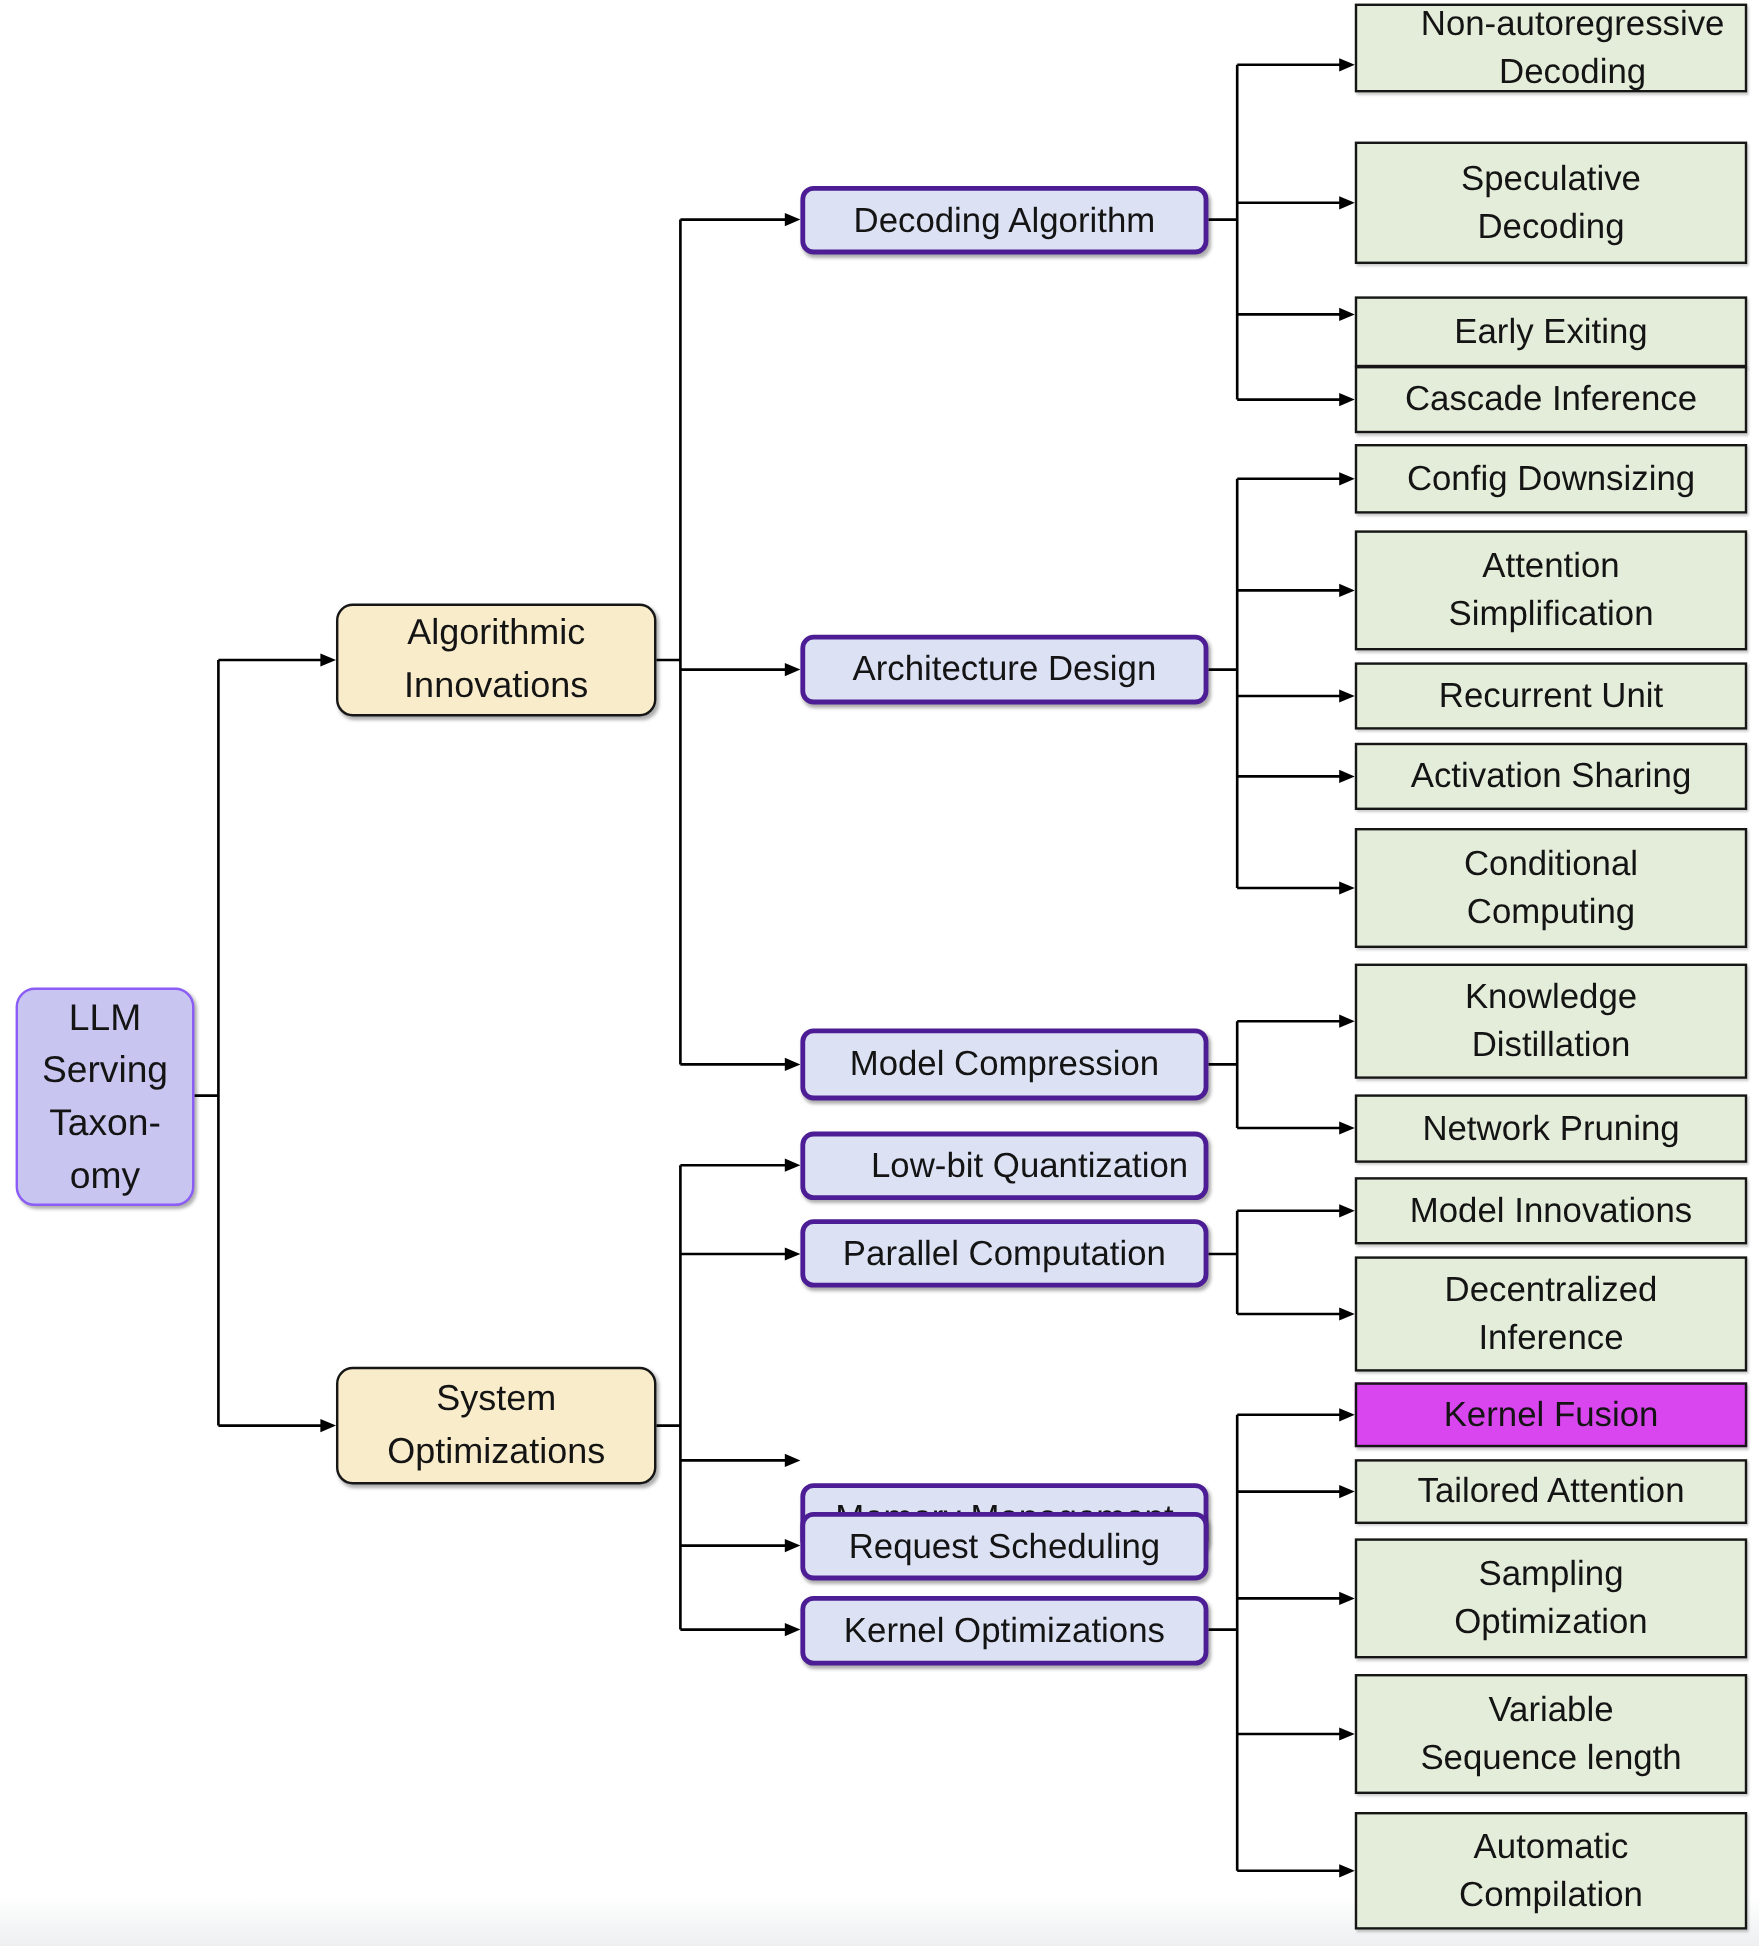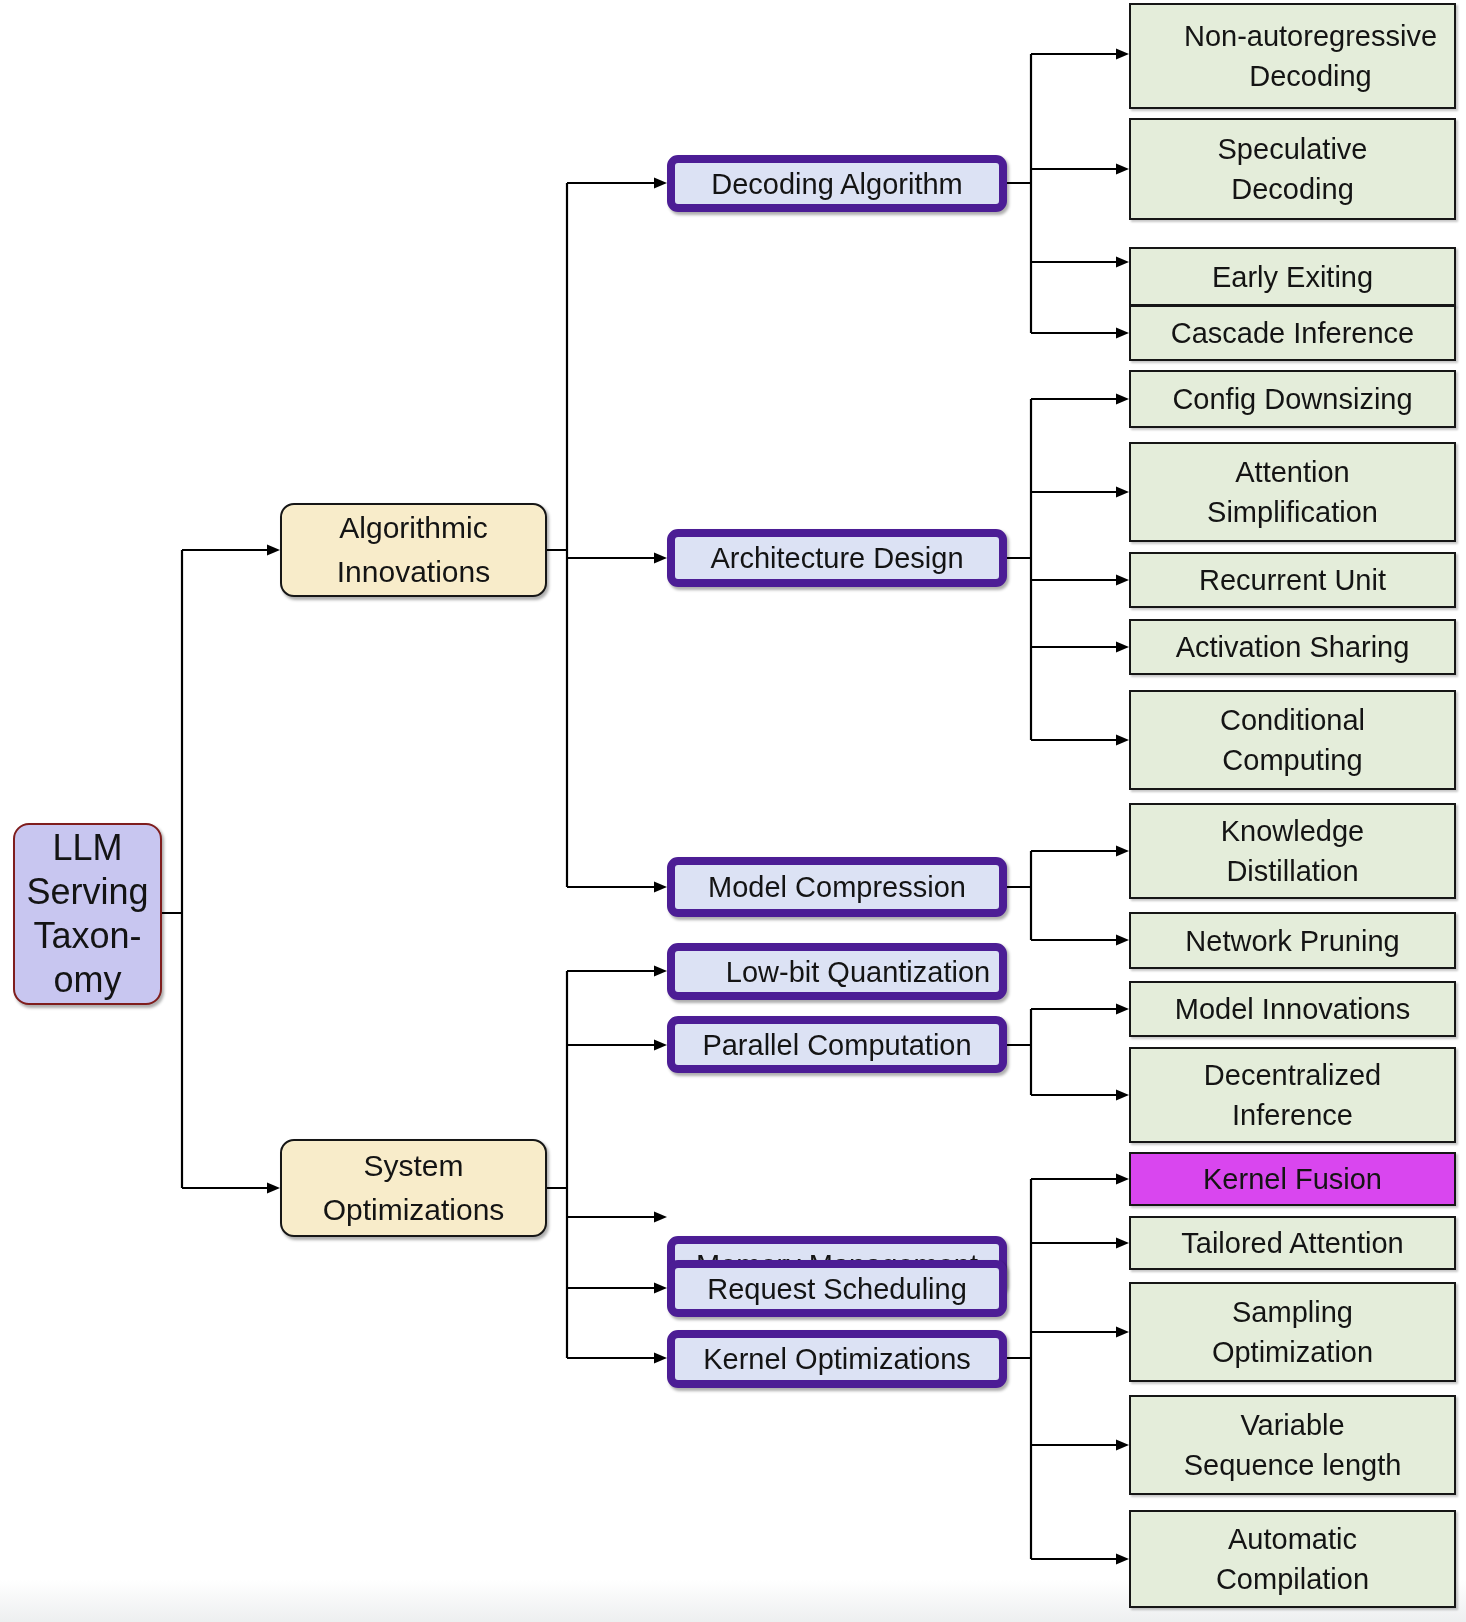--- a/index.html
+++ b/index.html
@@ -15,31 +15,31 @@
   .node{
     position:absolute;
     z-index:2;
     display:flex;align-items:center;justify-content:center;
     text-align:center;
     white-space:pre-line;
     box-sizing:border-box;
     color:#141414;
   }
   .root{
-    border:2px solid #7f1d1d;border-radius:16px;
-    font-size:36px;line-height:44px;
+    border:2px solid #8b5cf6;border-radius:16px;
+    font-size:31px;line-height:44px;
     box-shadow:2px 2.5px 3px rgba(0,0,0,0.32);
   }
   .branch{
     border:2px solid #161616;border-radius:14px;
     font-size:30px;line-height:44px;
     box-shadow:2px 2.5px 3px rgba(0,0,0,0.32);
   }
   .sub{
-    border:8px solid #4c1d95;border-radius:11px;
+    border:4px solid #4c1d95;border-radius:11px;
     font-size:29px;line-height:36px;
     box-shadow:2px 2.5px 3px rgba(0,0,0,0.32);
   }
   .leaf{
     border:2.5px solid #161616;border-radius:0;
     font-size:29px;line-height:40px;
     box-shadow:1.5px 2px 2px rgba(0,0,0,0.22);
   }
   .bottom-fade{
     position:absolute;left:0;right:0;bottom:0;height:42px;z-index:0;
@@ -108,21 +108,21 @@
 
   <div class="node sub" style="left: 667px; top: 155px; width: 340px; height: 57px; background-color: rgb(220, 226, 244);">Decoding Algorithm</div>
   <div class="node sub" style="left: 667px; top: 529px; width: 340px; height: 58px; background-color: rgb(220, 226, 244);">Architecture Design</div>
   <div class="node sub" style="left: 667px; top: 857px; width: 340px; height: 60px; background-color: rgb(220, 226, 244);">Model Compression</div>
   <div class="node sub" style="left: 667px; top: 943px; width: 340px; height: 57px; background-color: rgb(220, 226, 244); padding-left: 42px;">Low-bit Quantization</div>
   <div class="node sub" style="left: 667px; top: 1016px; width: 340px; height: 57px; background-color: rgb(220, 226, 244);">Parallel Computation</div>
   <div class="node sub" style="left: 667px; top: 1188px; width: 340px; height: 58px; background-color: rgb(220, 226, 244); margin-top: 48px;">Memory Management</div>
   <div class="node sub" style="left: 667px; top: 1260px; width: 340px; height: 57px; background-color: rgb(220, 226, 244);">Request Scheduling</div>
   <div class="node sub" style="left: 667px; top: 1330px; width: 340px; height: 58px; background-color: rgb(220, 226, 244);">Kernel Optimizations</div>
 
-  <div class="node leaf" style="left: 1129px; top: 3px; width: 327px; height: 106px; background-color: rgb(228, 237, 218); padding-left: 36px;">Non-autoregressive
+  <div class="node leaf" style="left: 1129px; top: 3px; width: 327px; height: 74px; background-color: rgb(228, 237, 218); padding-left: 36px;">Non-autoregressive
 Decoding</div>
   <div class="node leaf" style="left: 1129px; top: 118px; width: 327px; height: 102px; background-color: rgb(228, 237, 218);">Speculative
 Decoding</div>
   <div class="node leaf" style="left: 1129px; top: 247px; width: 327px; height: 59px; background-color: rgb(228, 237, 218);">Early Exiting</div>
   <div class="node leaf" style="left: 1129px; top: 305px; width: 327px; height: 56px; background-color: rgb(228, 237, 218);">Cascade Inference</div>
 
   <div class="node leaf" style="left: 1129px; top: 370px; width: 327px; height: 58px; background-color: rgb(228, 237, 218);">Config Downsizing</div>
   <div class="node leaf" style="left: 1129px; top: 442px; width: 327px; height: 100px; background-color: rgb(228, 237, 218);">Attention
 Simplification</div>
   <div class="node leaf" style="left: 1129px; top: 552px; width: 327px; height: 56px; background-color: rgb(228, 237, 218);">Recurrent Unit</div>

